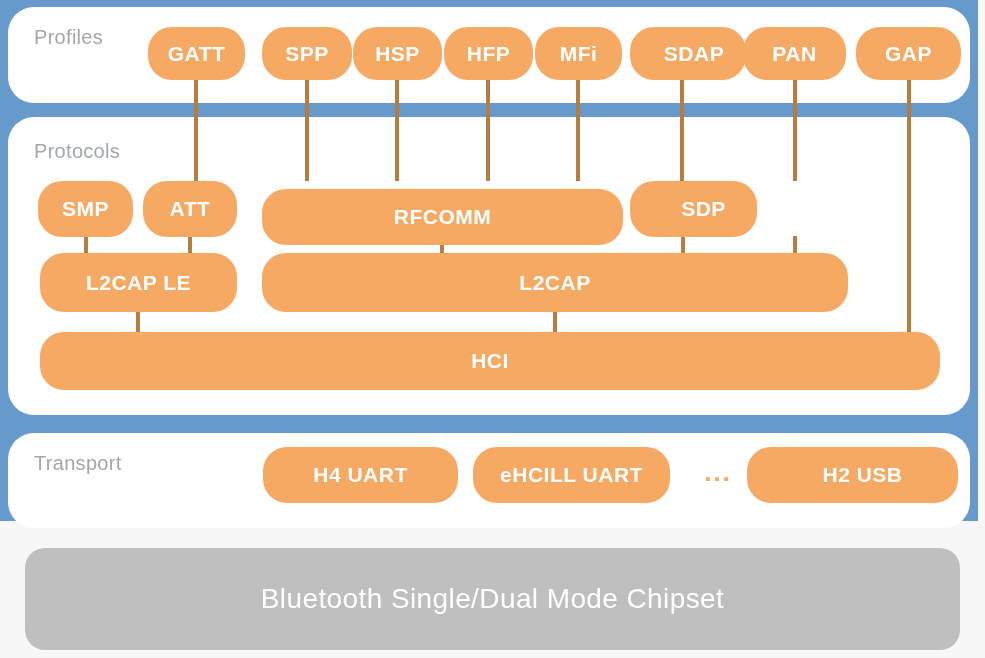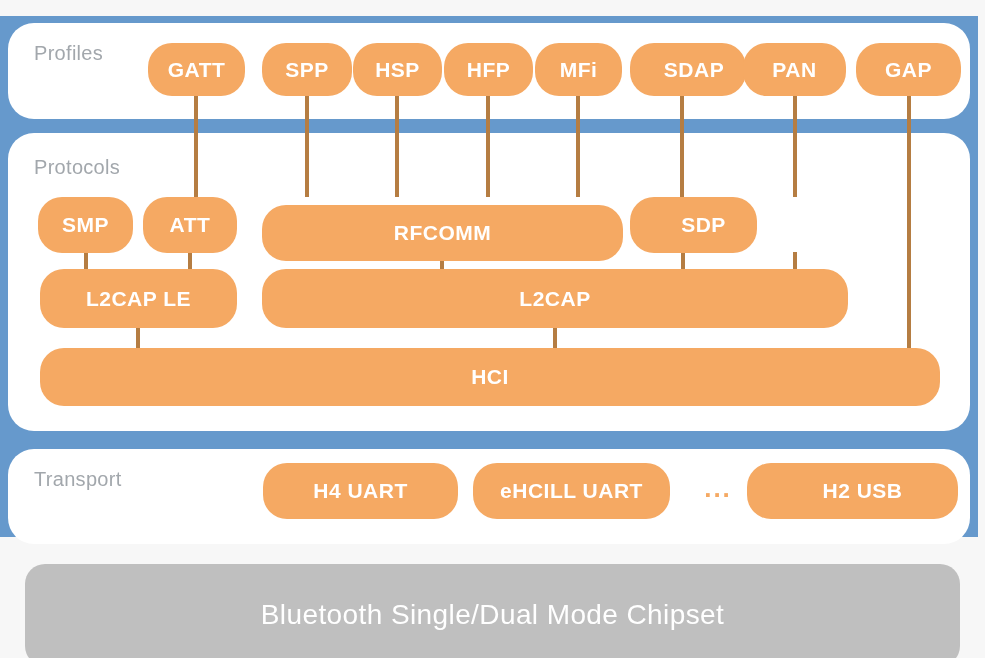--- a/index.html
+++ b/index.html
@@ -4,21 +4,21 @@
 <style>
   html, body { margin: 0; padding: 0; }
   body {
     width: 985px; height: 658px;
     position: relative;
     background: var(--page_edge_white, #f7f7f7);
     overflow: hidden;
     font-family: "Liberation Sans", sans-serif;
   }
   .canvas {
-    position: absolute; left: 0; top: 16px;
+    position: absolute; left: 0; top: 0;
     width: 978px; height: 521px;
     background: var(--background_blue, #6699cc);
   }
   .section {
     position: absolute;
     background: var(--panel_white, #ffffff);
     border-radius: 26px;
   }
   .section-label {
     position: absolute;

